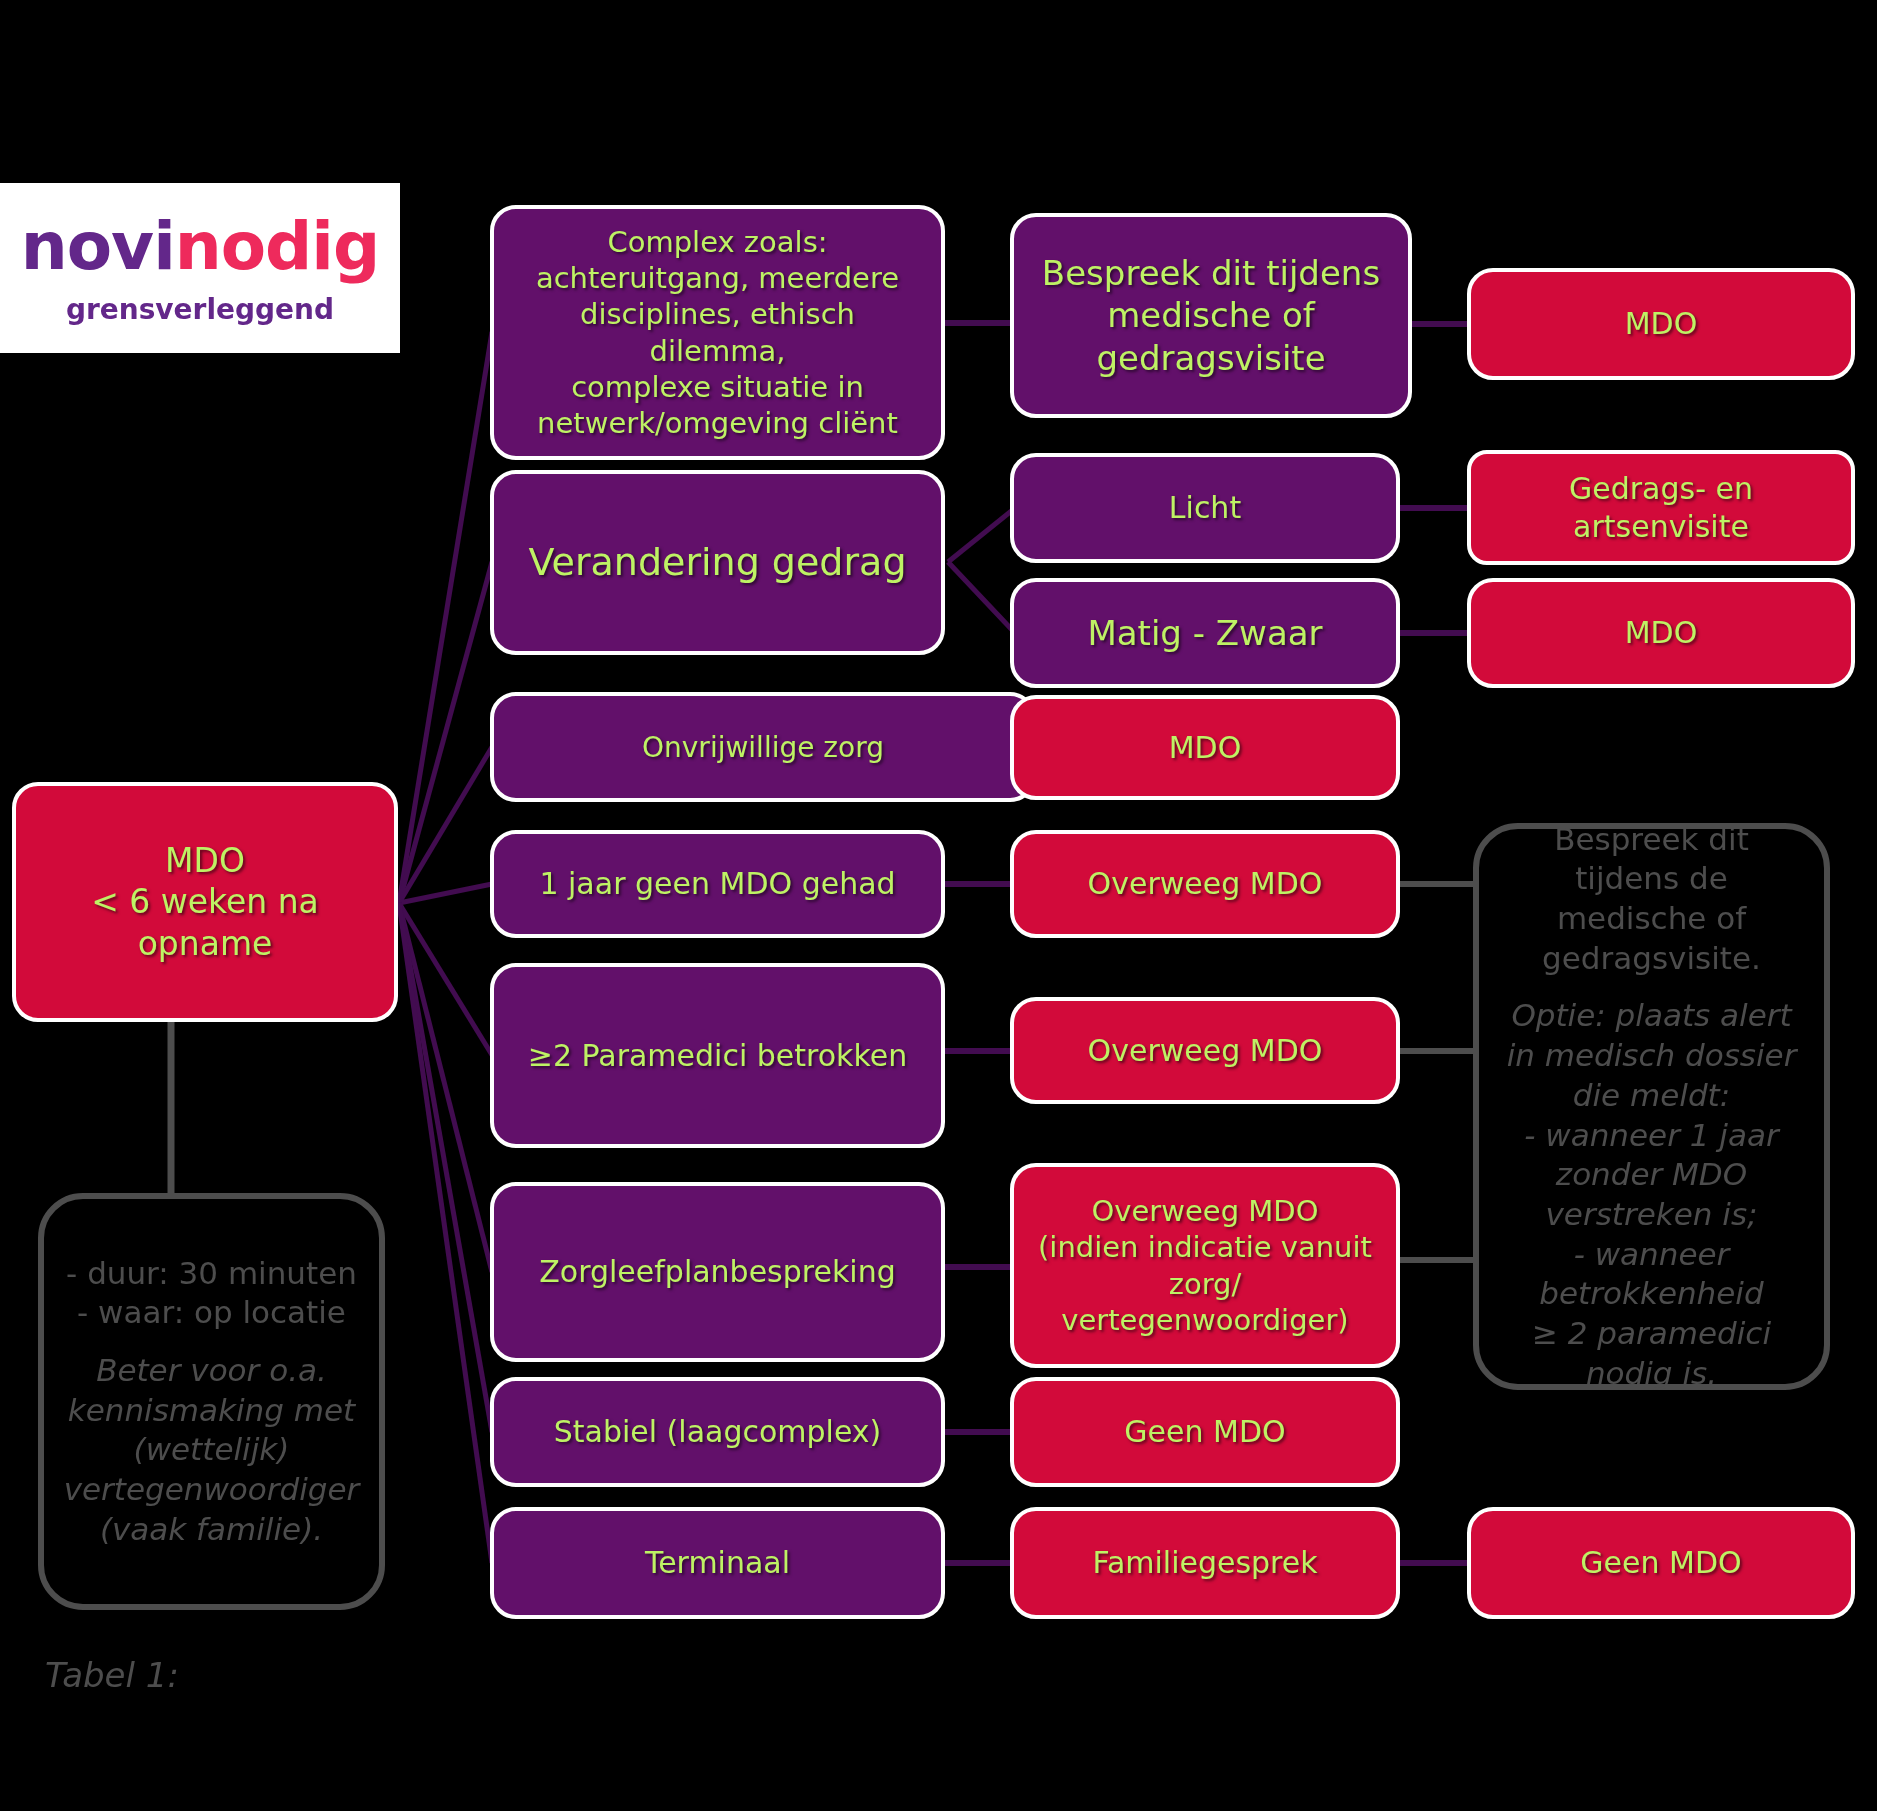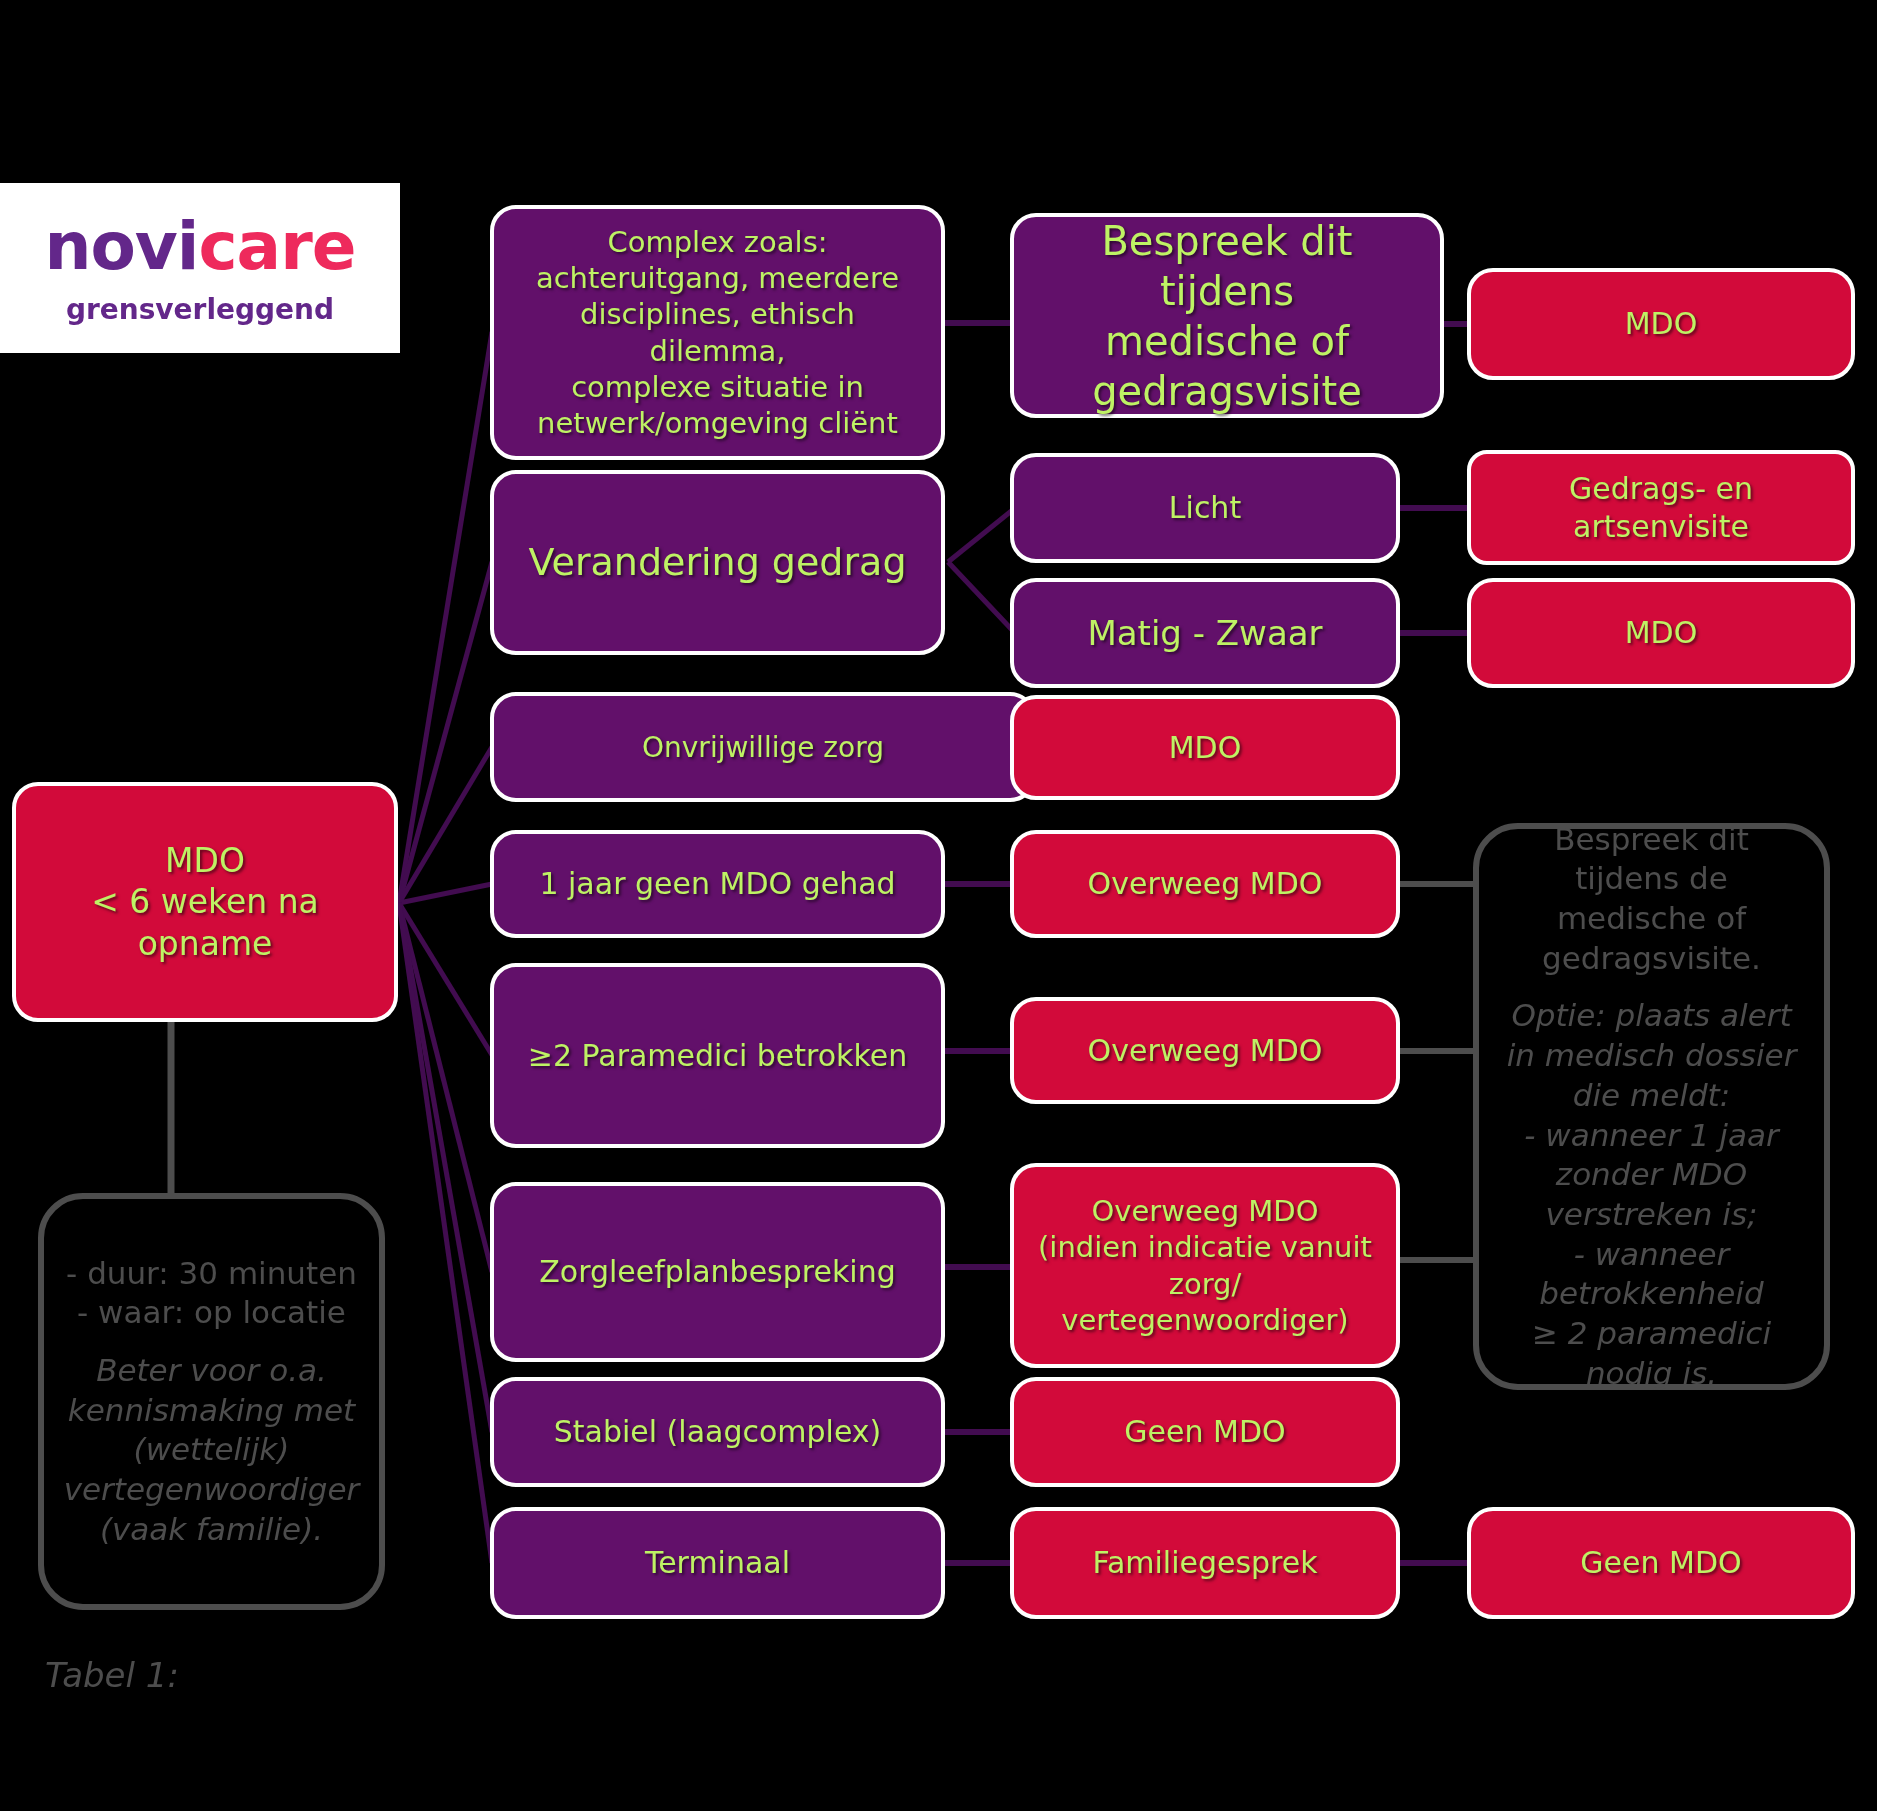--- a/index.html
+++ b/index.html
@@ -93,21 +93,21 @@
     <line class="wire-purple" x1="1400" y1="633" x2="1470" y2="633" stroke-width="6"></line>
     <line class="wire-purple" x1="1400" y1="1563" x2="1470" y2="1563" stroke-width="6"></line>
 
     <line class="wire-gray" x1="1400" y1="884" x2="1478" y2="884" stroke-width="6"></line>
     <line class="wire-gray" x1="1400" y1="1051" x2="1478" y2="1051" stroke-width="6"></line>
     <line class="wire-gray" x1="1400" y1="1260" x2="1478" y2="1260" stroke-width="6"></line>
     <line class="wire-gray" x1="171" y1="1022" x2="171" y2="1196" stroke-width="7"></line>
   </svg>
 
   <div id="logo">
-    <div class="brand"><span class="novi">novi</span><span class="care">care</span></div>
+    <div class="brand"><span class="novi">novi</span><span class="care">nodig</span></div>
     <div class="tagline">grensverleggend</div>
   </div>
 
   <div class="node red" style="left:12px;top:782px;width:386px;height:240px;font-size:33px;">MDO
 &lt; 6 weken na opname</div>
 
   <div class="gray-box" style="left:38px;top:1193px;width:347px;height:417px;font-size:31px;">
     <div>- duur: 30 minuten
 - waar: op locatie</div>
     <div class="italic">Beter voor o.a.
@@ -124,21 +124,21 @@
 complexe situatie in
 netwerk/omgeving cliënt</div>
   <div class="node purple" style="left:490px;top:470px;width:455px;height:185px;font-size:38px;">Verandering gedrag</div>
   <div class="node purple" style="left:490px;top:692px;width:546px;height:110px;font-size:28px;text-align:right;">Onvrijwillige zorg</div>
   <div class="node purple" style="left:490px;top:830px;width:455px;height:108px;font-size:30px;">1 jaar geen MDO gehad</div>
   <div class="node purple" style="left:490px;top:963px;width:455px;height:185px;font-size:30px;">≥2 Paramedici betrokken</div>
   <div class="node purple" style="left:490px;top:1182px;width:455px;height:180px;font-size:30px;">Zorgleefplanbespreking</div>
   <div class="node purple" style="left:490px;top:1377px;width:455px;height:110px;font-size:30px;">Stabiel (laagcomplex)</div>
   <div class="node purple" style="left:490px;top:1507px;width:455px;height:112px;font-size:30px;">Terminaal</div>
 
-  <div class="node purple" style="left:1010px;top:213px;width:434px;height:205px;font-size:40px;">Bespreek dit tijdens
+  <div class="node purple" style="left:1010px;top:213px;width:402px;height:205px;font-size:34px;">Bespreek dit tijdens
 medische of
 gedragsvisite</div>
   <div class="node purple" style="left:1010px;top:453px;width:390px;height:110px;font-size:30px;">Licht</div>
   <div class="node purple" style="left:1010px;top:578px;width:390px;height:110px;font-size:34px;">Matig - Zwaar</div>
   <div class="node red" style="left:1010px;top:695px;width:390px;height:105px;font-size:30px;">MDO</div>
   <div class="node red" style="left:1010px;top:830px;width:390px;height:108px;font-size:30px;">Overweeg MDO</div>
   <div class="node red" style="left:1010px;top:997px;width:390px;height:107px;font-size:30px;">Overweeg MDO</div>
   <div class="node red" style="left:1010px;top:1163px;width:390px;height:205px;font-size:29px;">Overweeg MDO
 (indien indicatie vanuit
 zorg/

